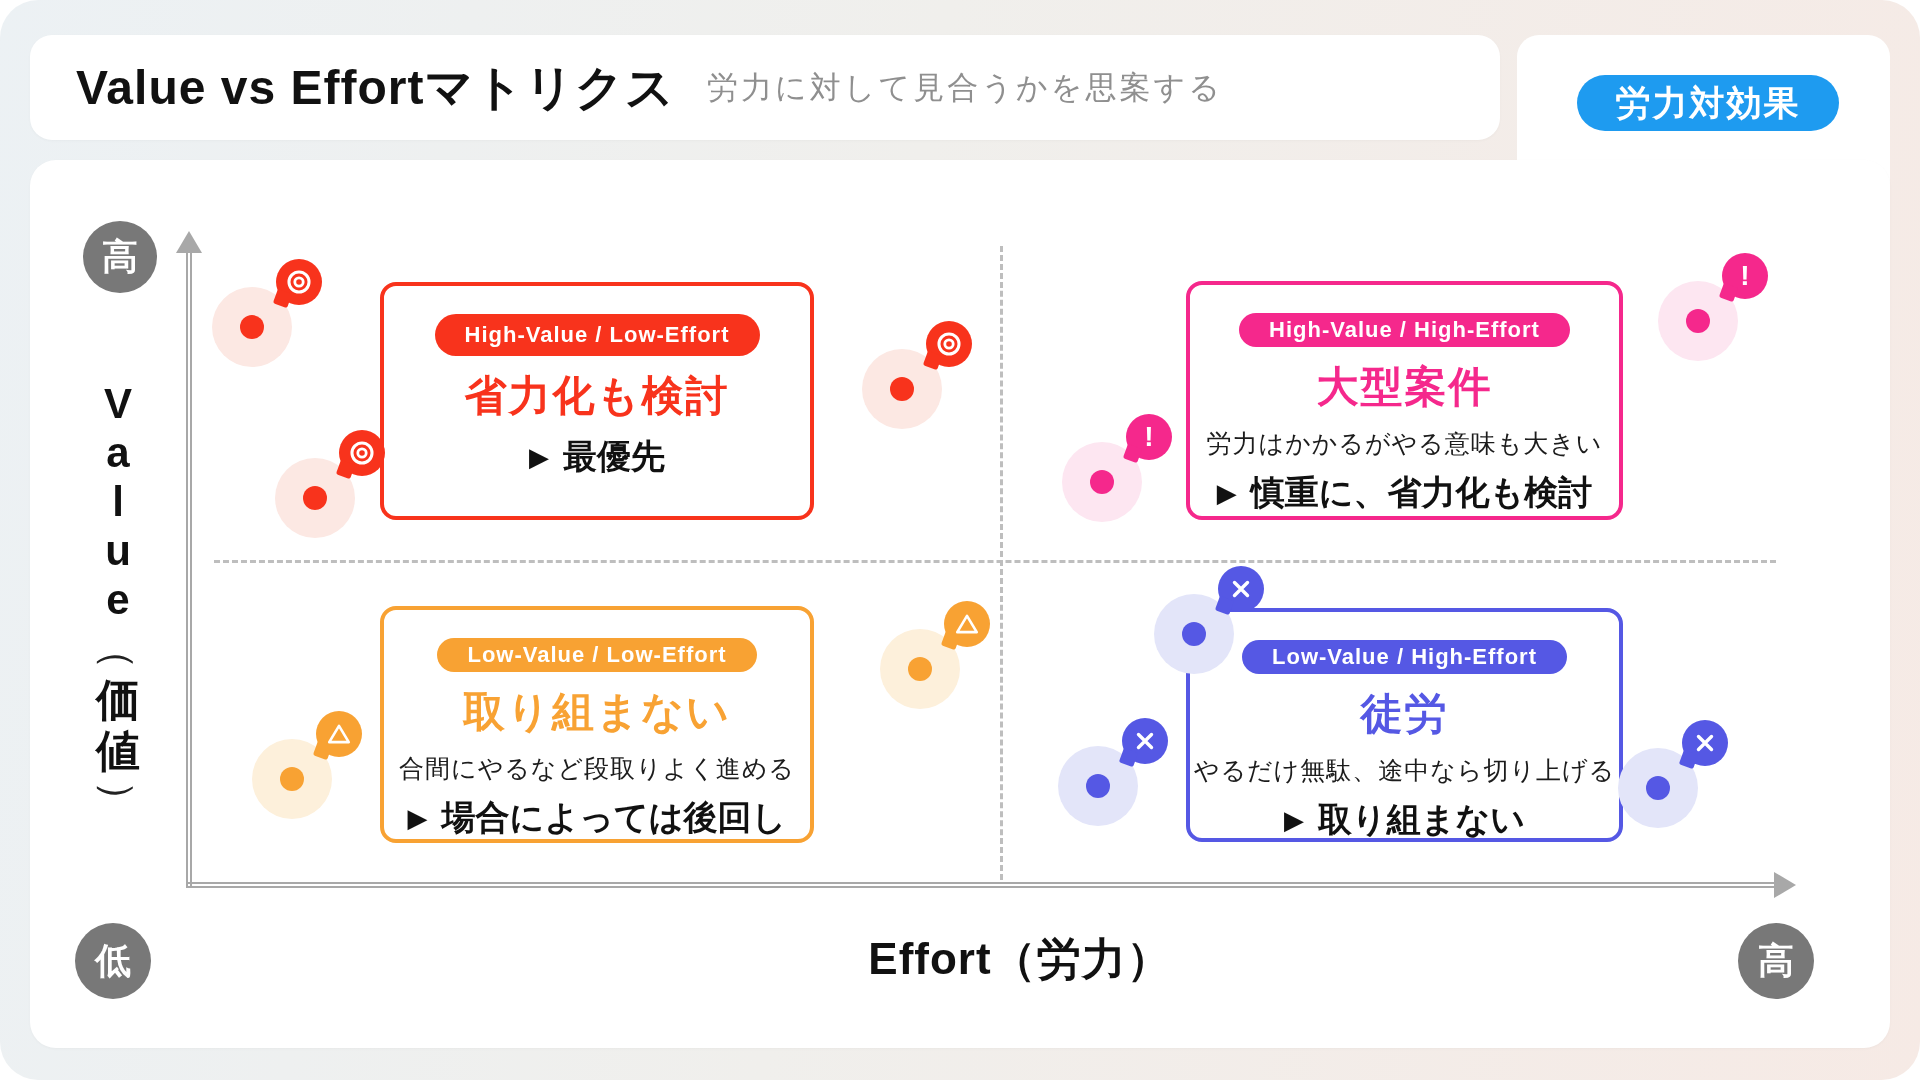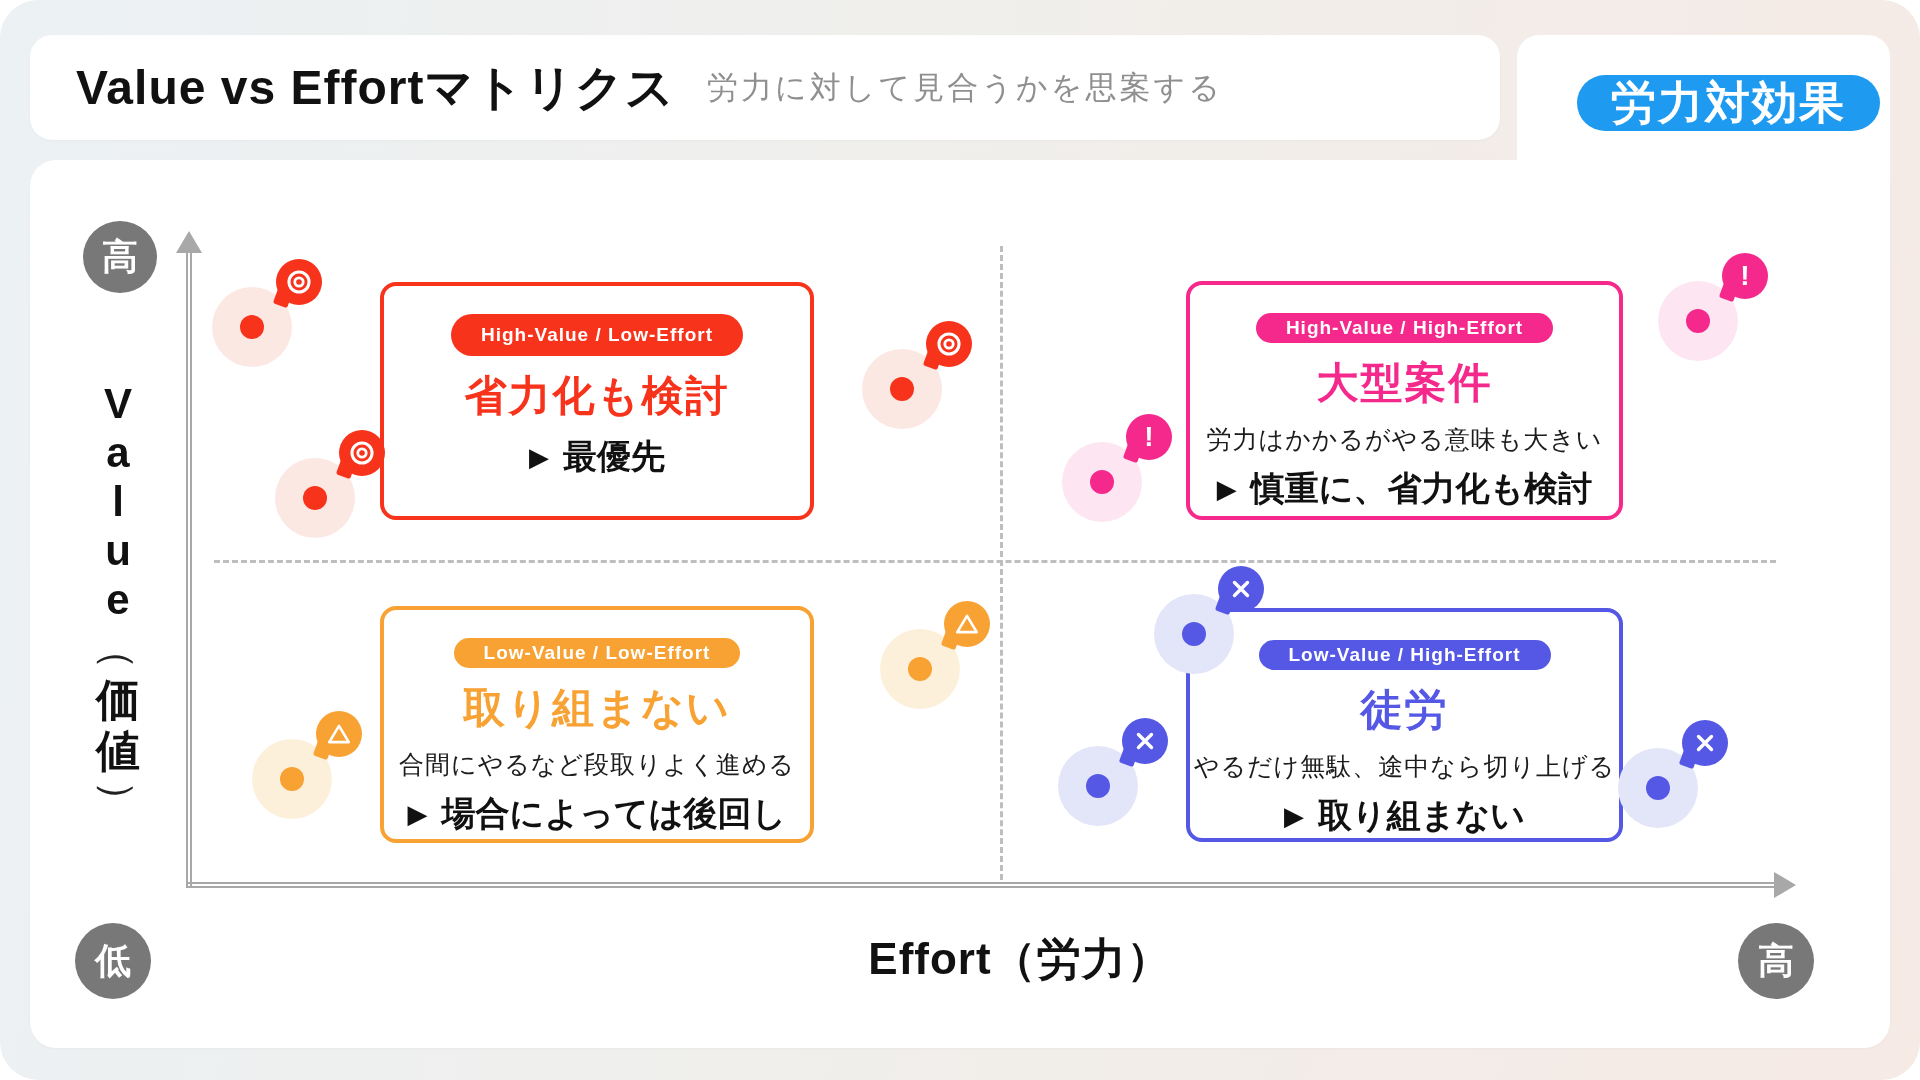--- a/index.html
+++ b/index.html
@@ -22,21 +22,21 @@
   .main-card{
     position:absolute;left:30px;top:160px;width:1860px;height:888px;
     background:#fff;border-radius:26px;box-shadow:0 1px 3px rgba(0,0,0,0.03);
   }
   .page-title{font-size:48px;font-weight:800;color:#111;margin:0 0 0 46px;letter-spacing:1px;}
   .page-subtitle{font-size:31px;font-weight:500;color:#8f8f8f;margin-left:32px;letter-spacing:3px;}
   .blue-badge{
     position:absolute;left:1577px;top:75px;height:56px;min-width:262px;
     background:#1E9BF0;color:#fff;border-radius:28px;
     display:flex;align-items:center;justify-content:center;
-    font-size:45px;font-weight:800;letter-spacing:2px;padding:0 34px;
+    font-size:35px;font-weight:800;letter-spacing:2px;padding:0 34px;
   }
   
   .y-axis{position:absolute;left:186px;top:252px;width:6px;height:634px;
     border-left:2px solid #A8A8A8;border-right:2px solid #A8A8A8;z-index:2;}
   .x-axis{position:absolute;left:186px;top:882px;width:1590px;height:6px;
     border-top:2px solid #A8A8A8;border-bottom:2px solid #A8A8A8;z-index:2;}
   .y-arrow{position:absolute;left:176px;top:231px;width:0;height:0;z-index:2;
     border-left:13px solid transparent;border-right:13px solid transparent;border-bottom:22px solid #A8A8A8;}
   .x-arrow{position:absolute;left:1774px;top:872px;width:0;height:0;z-index:2;
     border-top:13px solid transparent;border-bottom:13px solid transparent;border-left:22px solid #A8A8A8;}
@@ -66,21 +66,21 @@
     position:absolute;background:#fff;border-radius:16px;z-index:3;
     display:flex;flex-direction:column;align-items:center;
     padding:28px 20px 20px 20px;
   }
   .q-tl{left:380px;top:282px;width:434px;height:238px;border:4px solid #F8331C;}
   .q-tr{left:1186px;top:281px;width:437px;height:239px;border:4px solid #F5288C;}
   .q-bl{left:380px;top:606px;width:434px;height:237px;border:4px solid #F8A233;}
   .q-br{left:1186px;top:608px;width:437px;height:234px;border:4px solid #5558E4;}
   .qpill{
     color:#fff;border-radius:22px;height:42px;display:flex;align-items:center;
-    padding:4px 30px;font-size:19px;font-weight:700;letter-spacing:1px;white-space:nowrap;
+    padding:4px 30px;font-size:22px;font-weight:700;letter-spacing:1px;white-space:nowrap;
   }
   .q-tl .qpill{background:#F8331C;} .q-tr .qpill{background:#F5288C;}
   .q-bl .qpill{background:#F8A233;} .q-br .qpill{background:#5558E4;}
   .qtitle{font-size:42px;font-weight:800;margin-top:12px;letter-spacing:2px;white-space:nowrap;}
   .q-tl .qtitle{color:#F8331C;} .q-tr .qtitle{color:#F5288C;}
   .q-bl .qtitle{color:#F8A233;} .q-br .qtitle{color:#5558E4;}
   .qdesc{font-size:25px;font-weight:500;color:#1c1c1c;margin-top:12px;letter-spacing:1px;white-space:nowrap;}
   .qaction{font-size:34px;font-weight:800;color:#111;margin-top:10px;display:flex;align-items:center;gap:14px;white-space:nowrap;}
   .qaction .tri{font-size:26px;line-height:1;}
   

